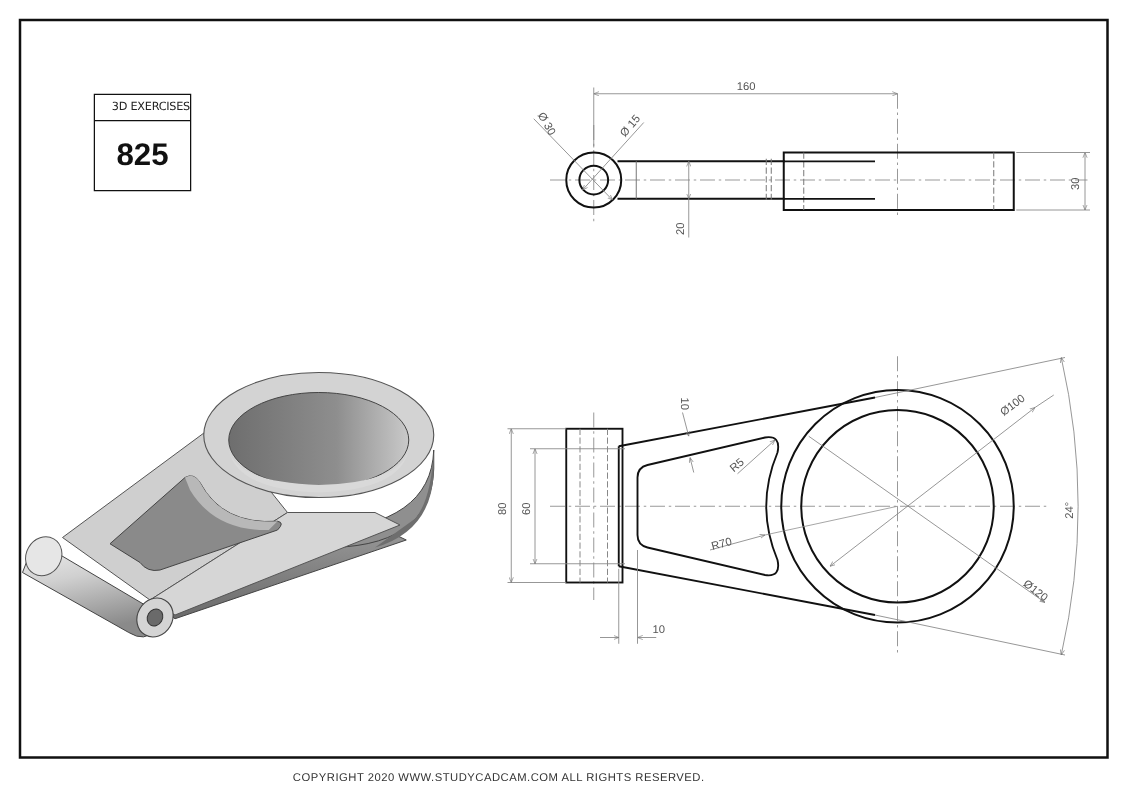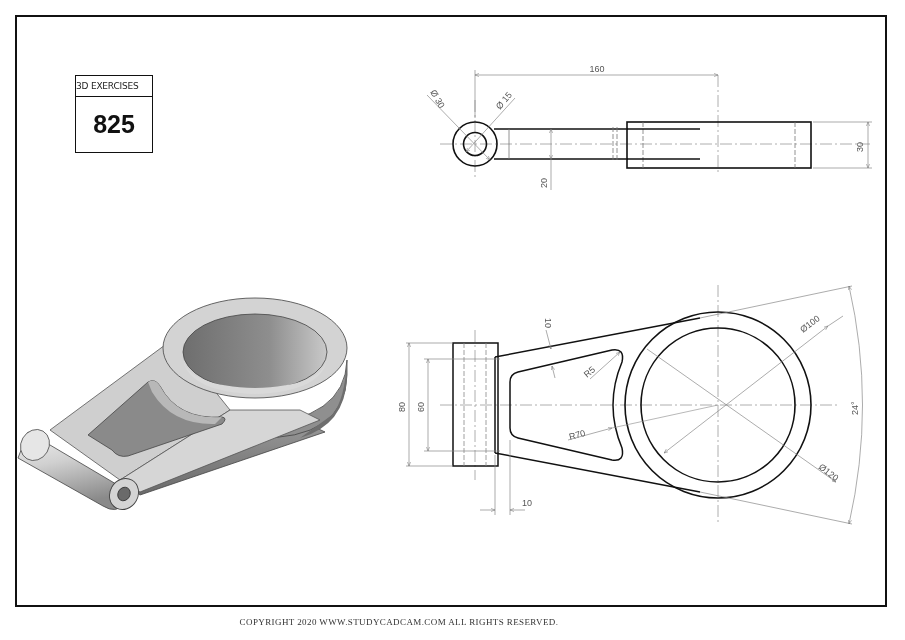--- a/index.html
+++ b/index.html
@@ -1,21 +1,21 @@
 <!DOCTYPE html>
 <html><head>
 <meta charset="utf-8">
 <style>
   html,body{margin:0;padding:0;background:#ffffff;}
   body{width:905px;height:640px;position:relative;overflow:hidden;font-family:"DejaVu Sans",sans-serif;}
   .frame{position:absolute;left:15px;top:15px;width:872px;height:592px;border:2px solid #111;box-sizing:border-box;}
   .badge{position:absolute;left:75px;top:75px;width:78px;height:78px;border:1.5px solid #111;box-sizing:border-box;background:#fff;}
-  .badge-title{height:20px;border-bottom:1.5px solid #111;font-family:"DejaVu Sans",sans-serif;font-size:9px;color:#222;text-align:left;line-height:20px;letter-spacing:-0.2px;}
+  .badge-title{height:20px;border-bottom:1.5px solid #111;font-family:"DejaVu Sans",sans-serif;font-size:9px;color:#222;text-align:right;line-height:20px;letter-spacing:-0.2px;}
   .badge-num{font-family:"Liberation Sans",sans-serif;font-weight:bold;font-size:25px;color:#111;text-align:center;line-height:54px;}
-  .footer{position:absolute;left:0;top:617px;width:798px;text-align:center;font-family:Liberation Serif, serif;font-size:9px;color:#333;letter-spacing:0.4px;}
+  .footer{position:absolute;left:0;top:617px;width:798px;text-align:center;font-family:Liberation Sans, sans-serif;font-size:9px;color:#333;letter-spacing:0.4px;}
   svg{position:absolute;left:0;top:0;}
   .dim{font-family:"Liberation Sans",sans-serif;font-size:9px;fill:#555;}
 </style>
 </head>
 <body>
 
 <div class="frame"></div>
 
 <div class="badge">
   <div class="badge-title">3D EXERCISES</div>

